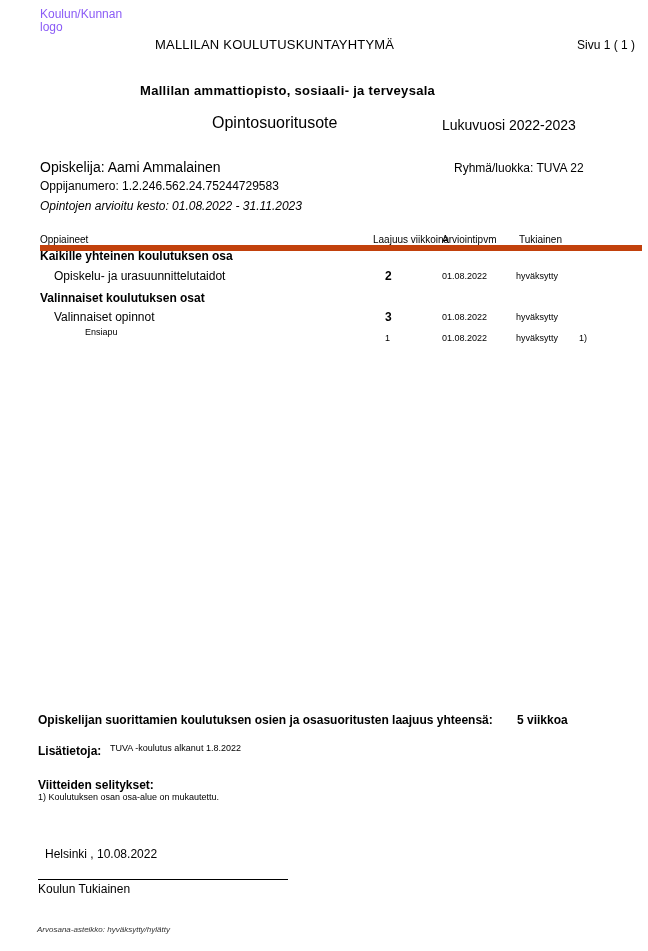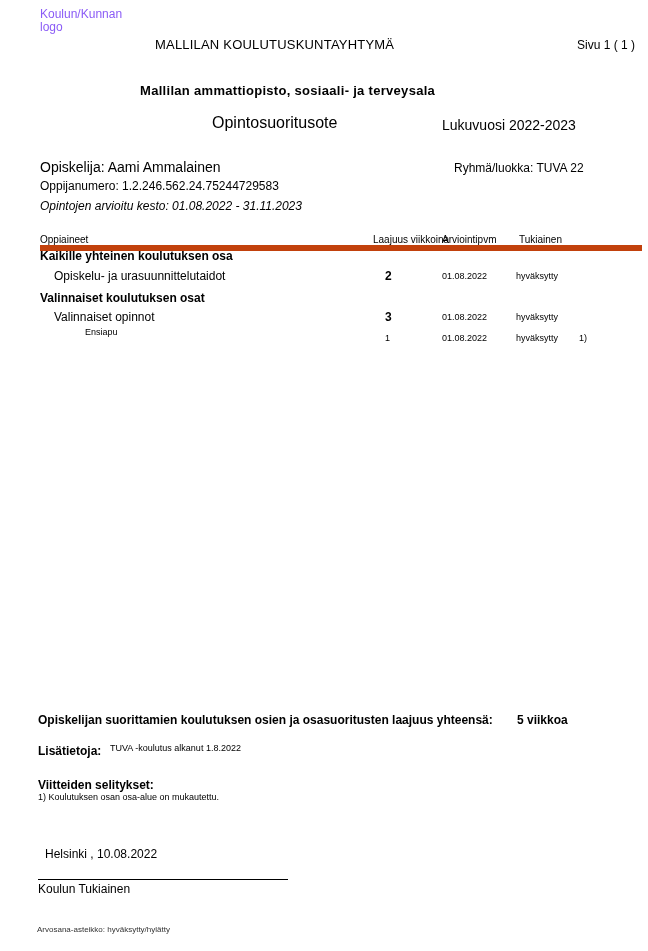--- a/index.html
+++ b/index.html
@@ -26,21 +26,21 @@
   .small { font-size: 9px; }
   .total { left: 38px; top: 713px; font-size: 12px; font-weight: bold; }
   .totalval { left: 517px; top: 713px; font-size: 12px; font-weight: bold; }
   .lisa-l { left: 38px; top: 744px; font-size: 12px; font-weight: bold; }
   .lisa-v { left: 110px; top: 743px; font-size: 9px; }
   .viit-h { left: 38px; top: 778px; font-size: 12px; font-weight: bold; }
   .viit-v { left: 38px; top: 792px; font-size: 9px; }
   .place { left: 38px; top: 847px; font-size: 12px; margin-left: 7px; }
   .sigline { left: 38px; top: 879px; width: 250px; border-top: 1px solid #000; height: 0; }
   .signer { left: 38px; top: 882px; font-size: 12px; }
-  .scale { left: 37px; top: 925px; font-size: 8px; color: #333; }
+  .scale { left: 37px; top: 925px; font-size: 8px; color: #333; font-style: italic; }
 </style>
 </head>
 <body>
 
 <div class="abs logo">Koulun/Kunnan logo</div>
 <div class="abs org">MALLILAN KOULUTUSKUNTAYHTYMÄ</div>
 <div class="abs page">Sivu 1 ( 1 )</div>
 <div class="abs school">Mallilan ammattiopisto, sosiaali- ja terveysala</div>
 <div class="abs doctitle">Opintosuoritusote</div>
 <div class="abs year">Lukuvuosi  2022-2023</div>

